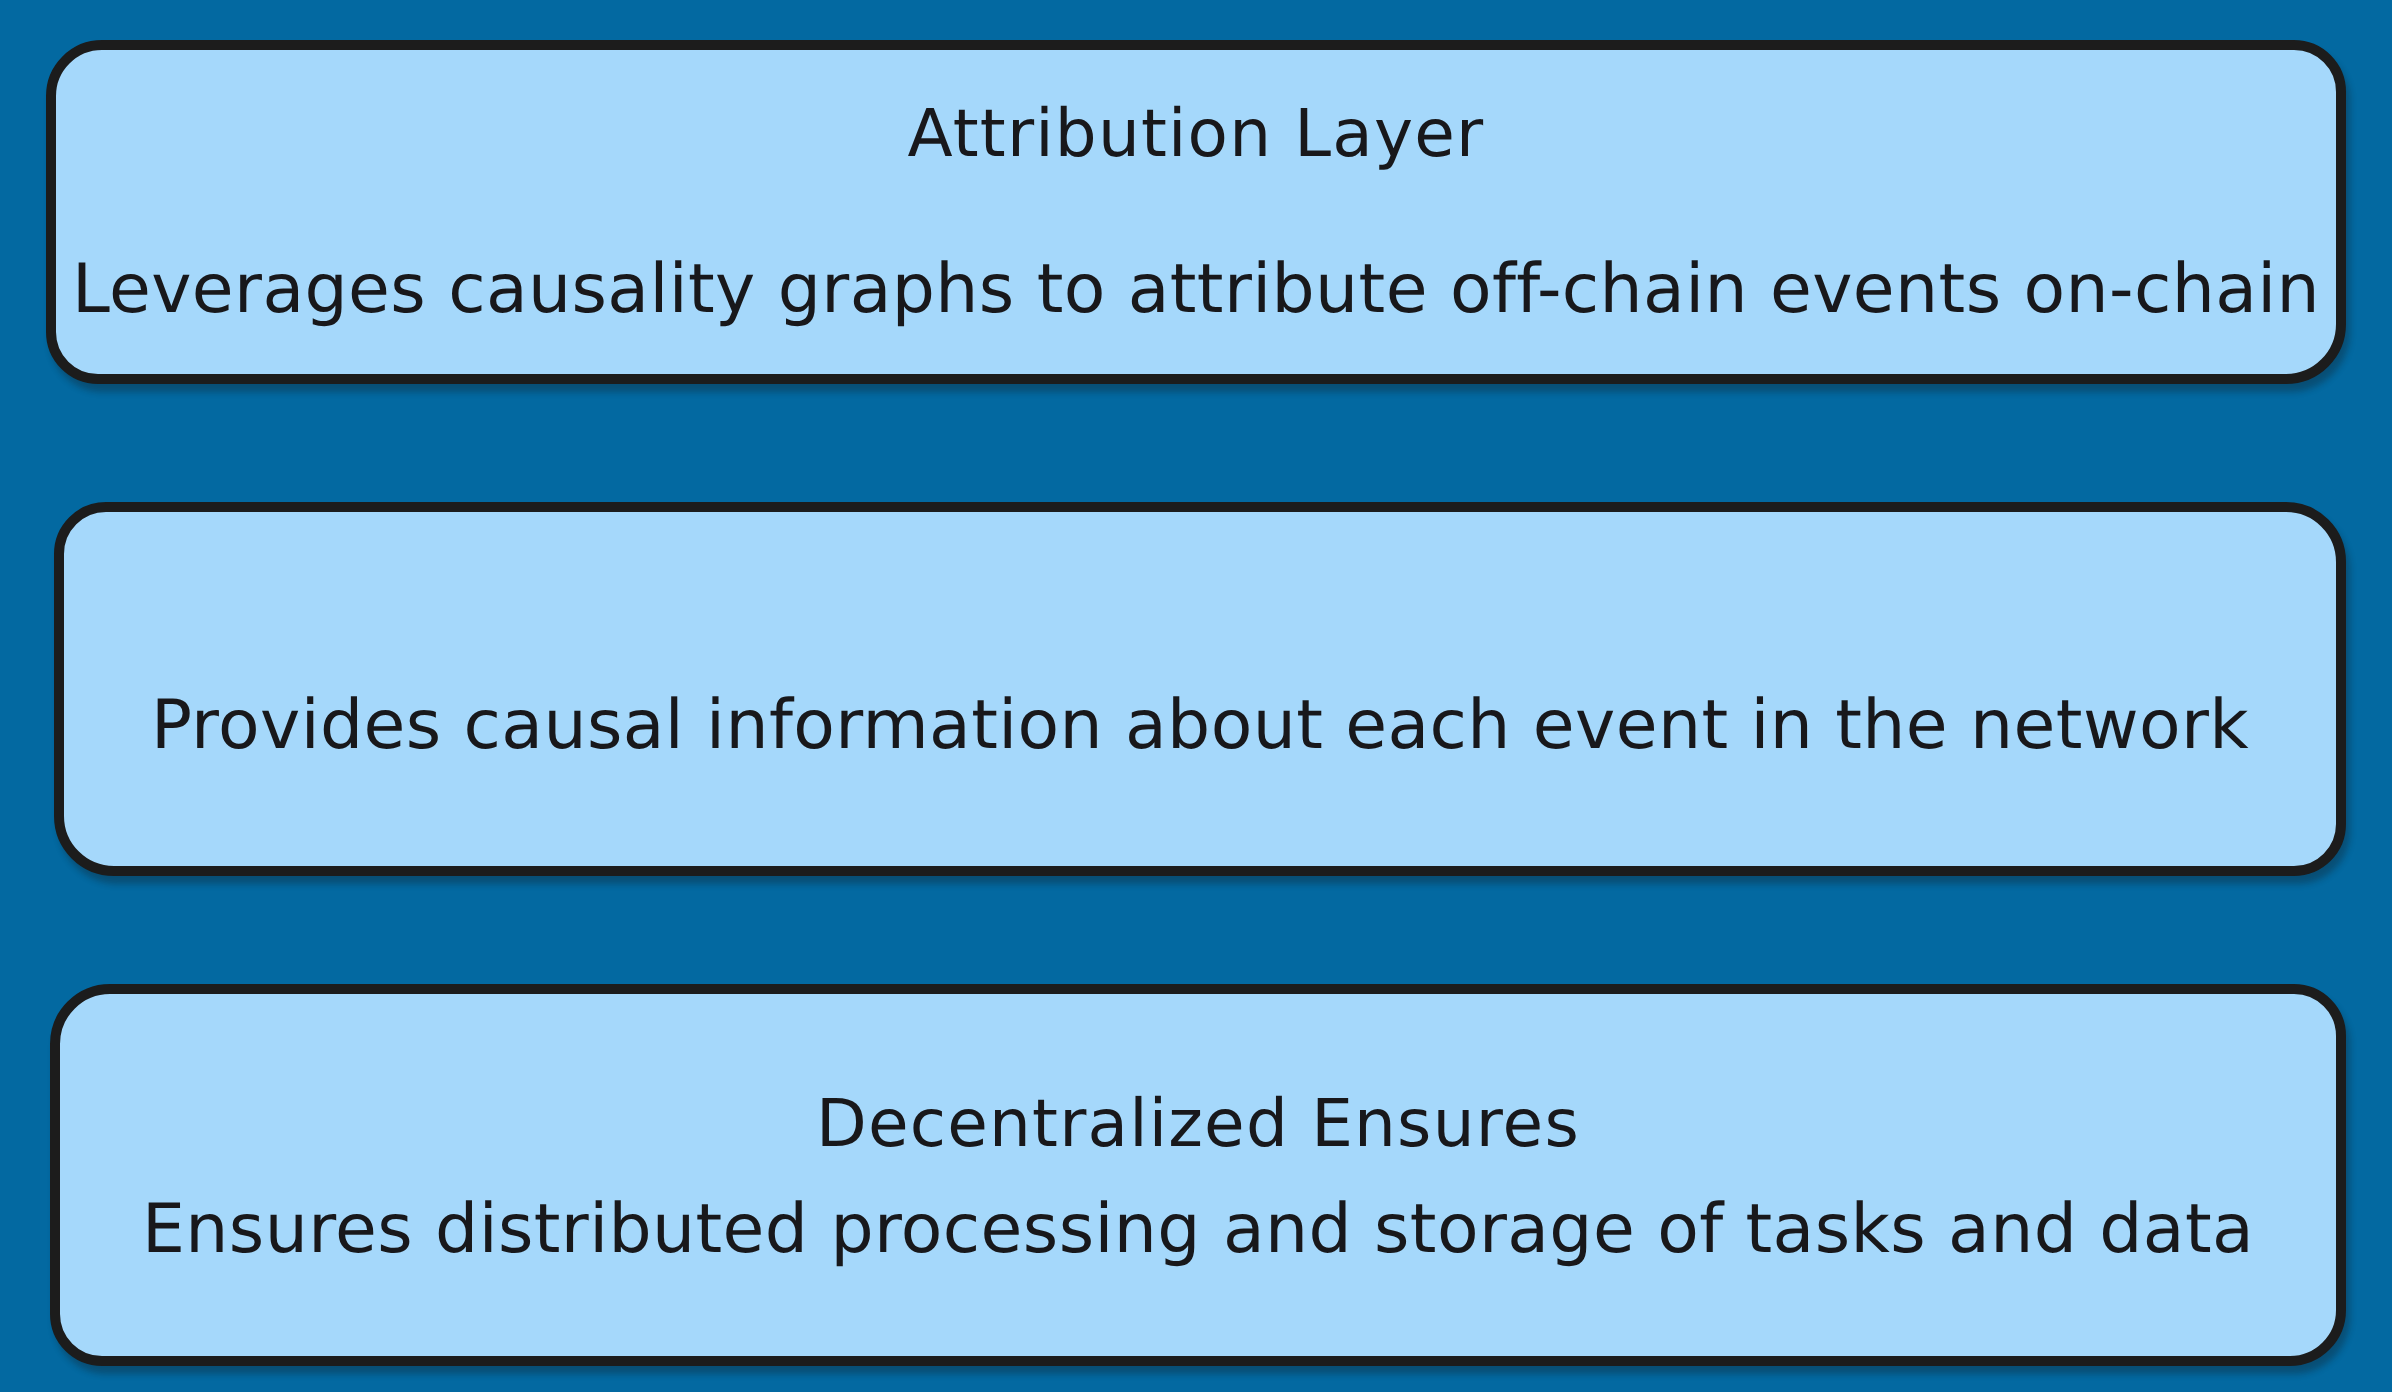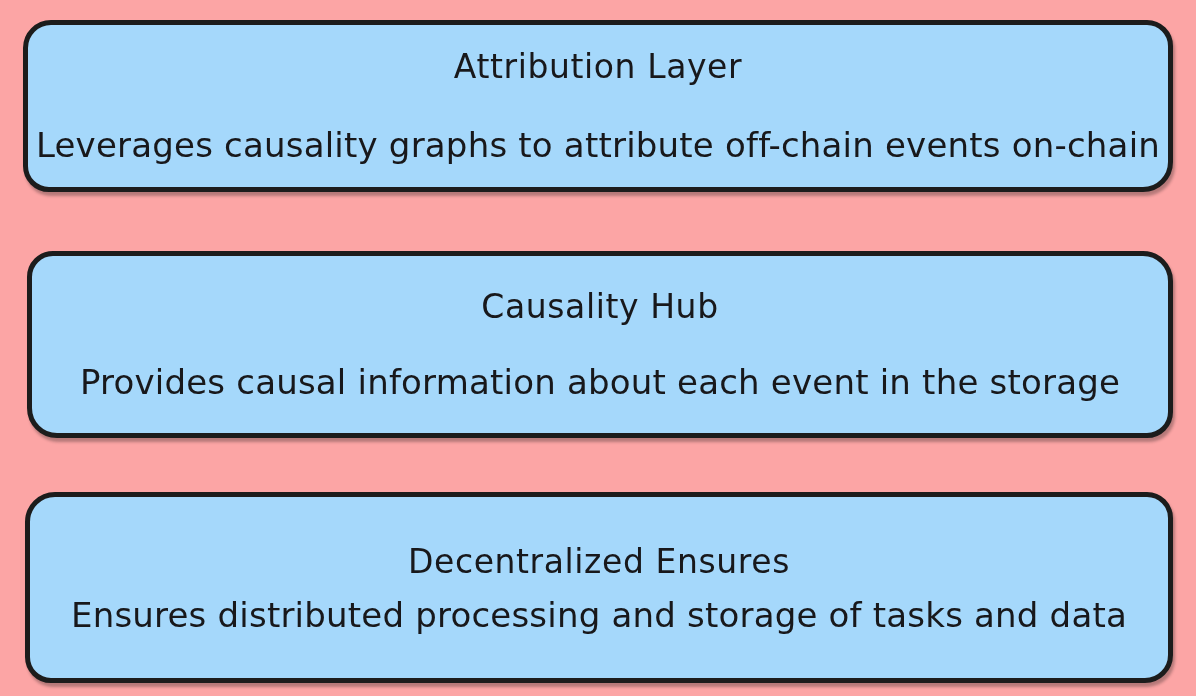--- a/index.html
+++ b/index.html
@@ -11,21 +11,21 @@
     width: 1196px;
     height: 696px;
     overflow: hidden;
     font-family: "DejaVu Sans", sans-serif;
   }
 
   #diagram {
     position: relative;
     width: 1196px;
     height: 696px;
-    background: #fca5a5;
+    background: #0369a1;
     box-sizing: border-box;
   }
 
   .layer-stack {
     position: absolute;
     left: 0;
     top: 0;
     width: 1196px;
     height: 696px;
   }
@@ -89,22 +89,21 @@
 
 <div id="diagram">
   <div class="layer-stack">
 
     <div class="node node-1">
       <div class="node-title">Attribution Layer</div>
       <div class="node-desc">Leverages causality graphs to attribute off-chain events on-chain</div>
     </div>
 
     <div class="node node-2">
-      <div class="node-title">Causality Hub</div>
-      <div class="node-desc">Provides causal information about each event in the storage</div>
+      <div class="node-desc">Provides causal information about each event in the network</div>
     </div>
 
     <div class="node node-3">
       <div class="node-title">Decentralized Ensures</div>
       <div class="node-desc">Ensures distributed processing and storage of tasks and data</div>
     </div>
 
   </div>
 </div>
 

